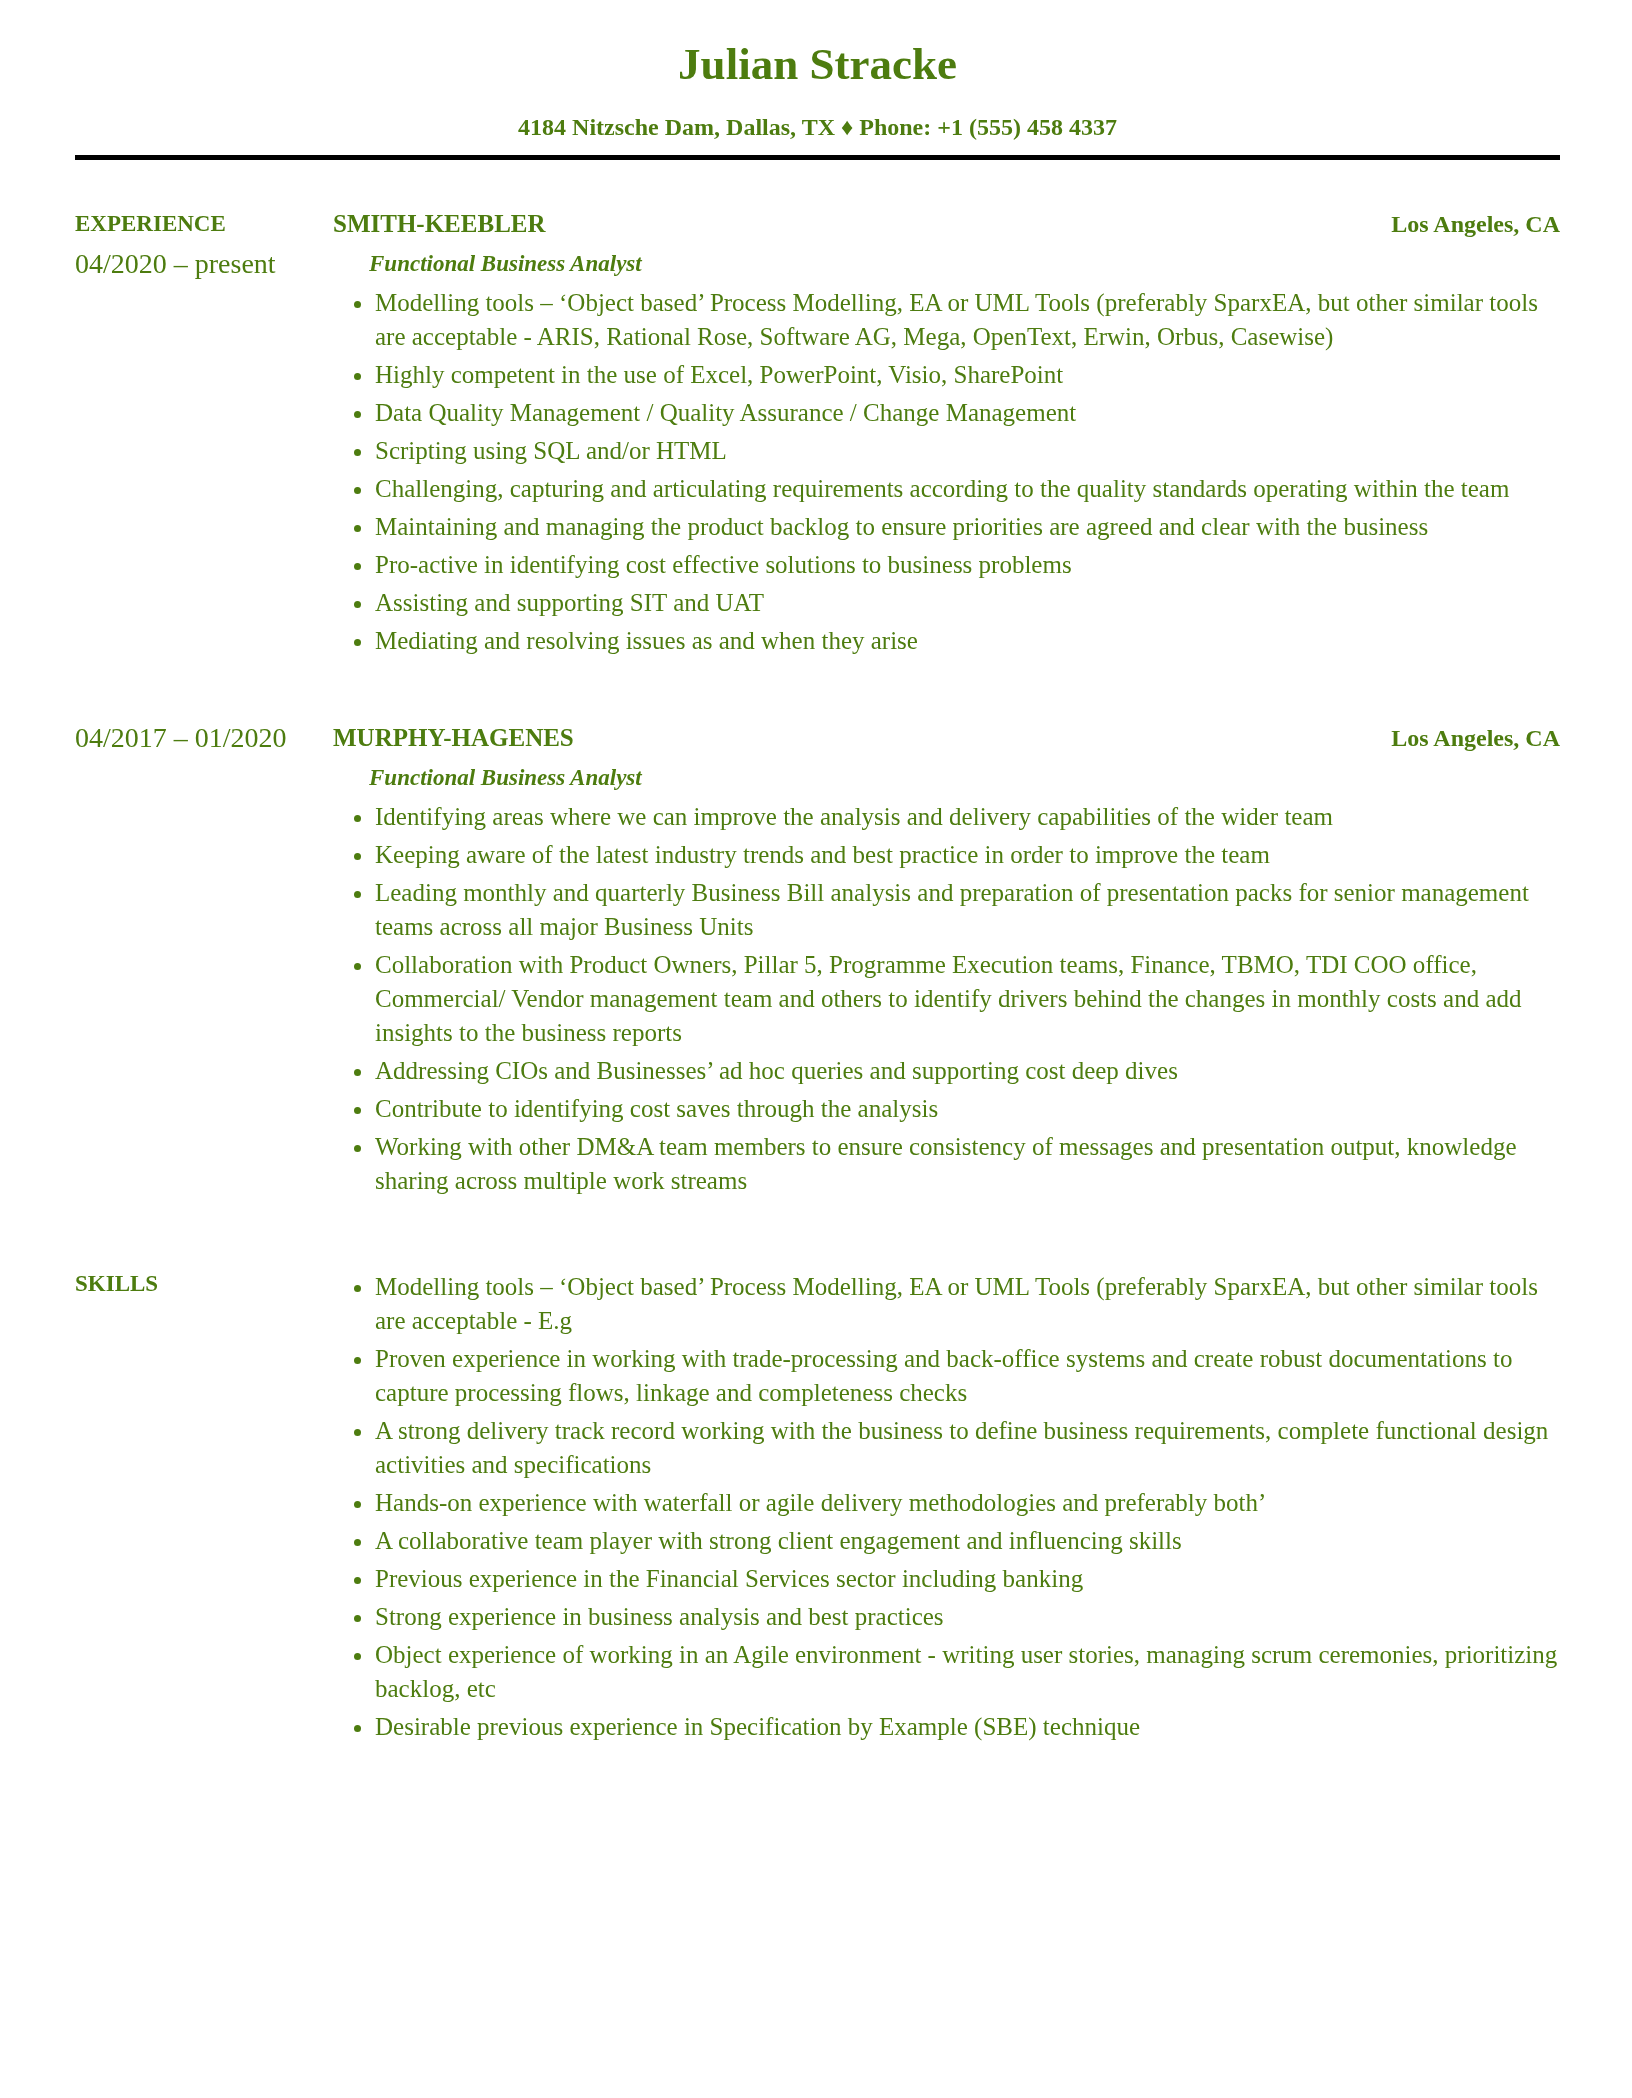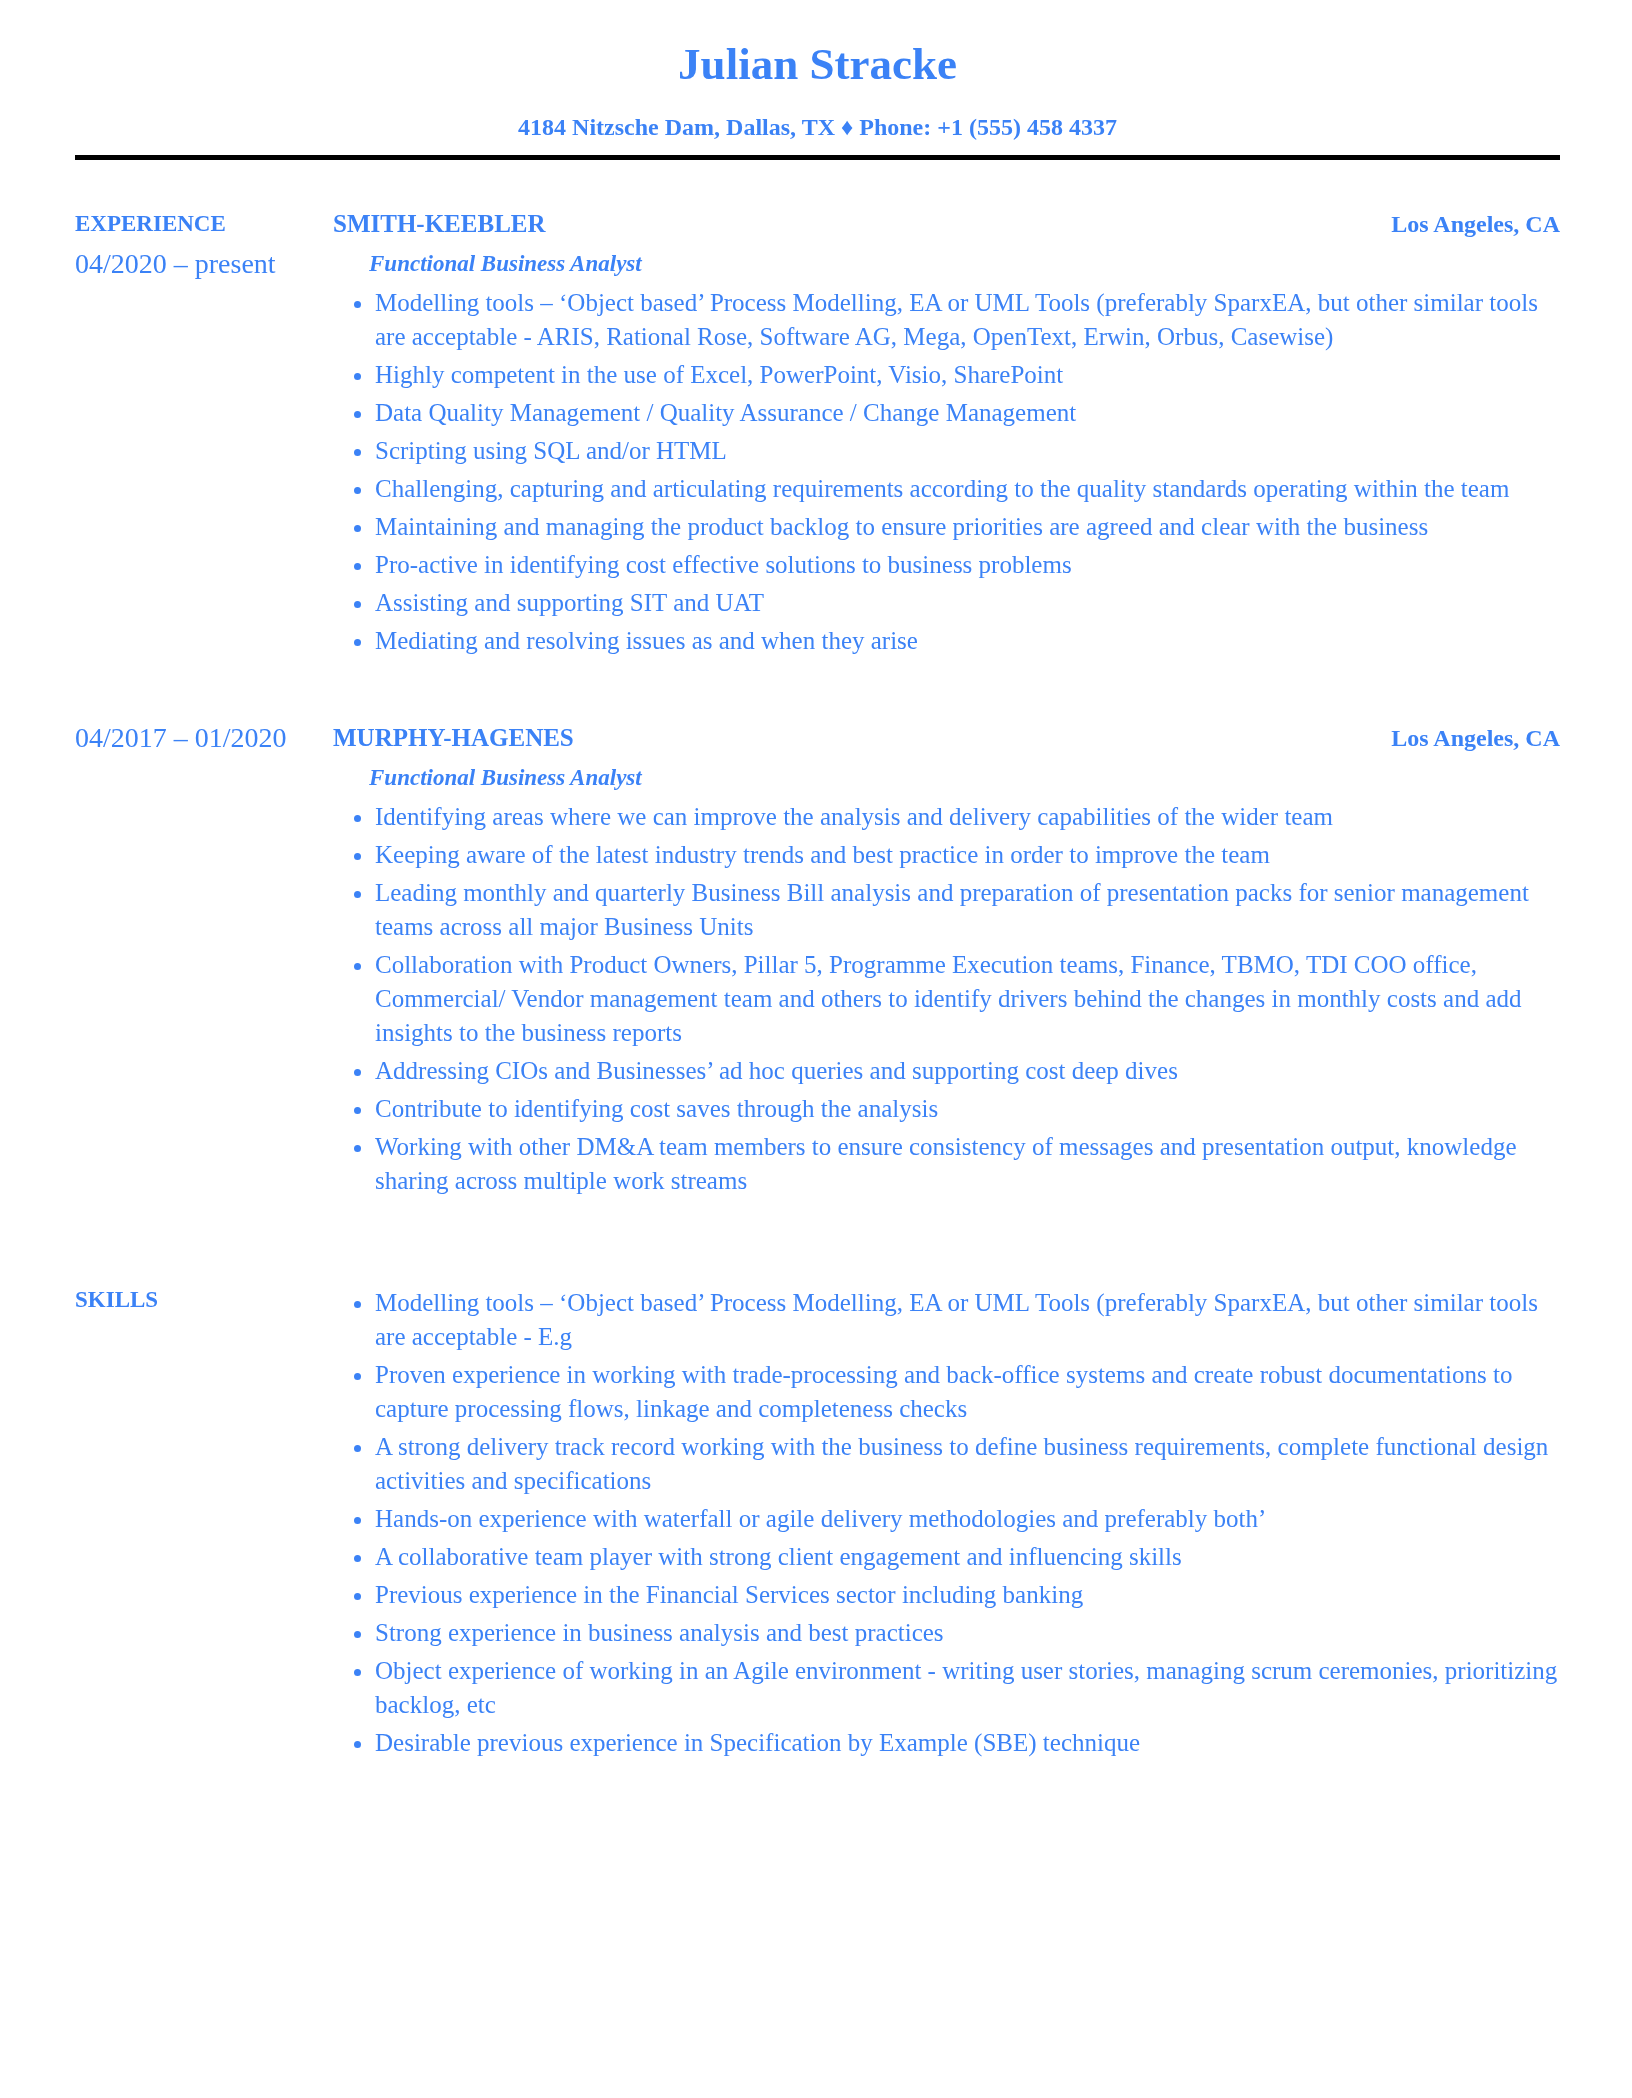--- a/index.html
+++ b/index.html
@@ -1,21 +1,21 @@
 <!DOCTYPE html>
 <html><head>
 <meta charset="utf-8">
 <style>
   html, body { margin: 0; padding: 0; background: #ffffff; }
   .page {
     width: 1632px;
     height: 2098px;
     box-sizing: border-box;
     background: #ffffff;
-    color: #3b82f6;
+    color: #4d7c0f;
     font-family: "Liberation Serif", "DejaVu Serif", serif;
     padding: 26px 72px 0 75px;
     overflow: hidden;
   }
   
   .name {
     text-align: center;
     font-size: 45px;
     font-weight: bold;
     line-height: 1.1;
@@ -91,21 +91,21 @@
   .school {
     font-size: 25px;
     font-weight: bold;
     line-height: 40px;
   }
   .degree {
     font-size: 23px;
     font-weight: bold;
     line-height: 40px;
   }
-  .section-skills { margin-top: 78px; }
+  .section-skills { margin-top: 62px; }
   .section-skills ul.bullets { margin-top: 6px; }
 </style>
 </head>
 <body>
 
 <div class="page">
 
   <div class="name">Julian Stracke</div>
   <div class="contact">4184 Nitzsche Dam, Dallas, TX ♦ Phone: +1 (555) 458 4337</div>
   <hr class="rule">

